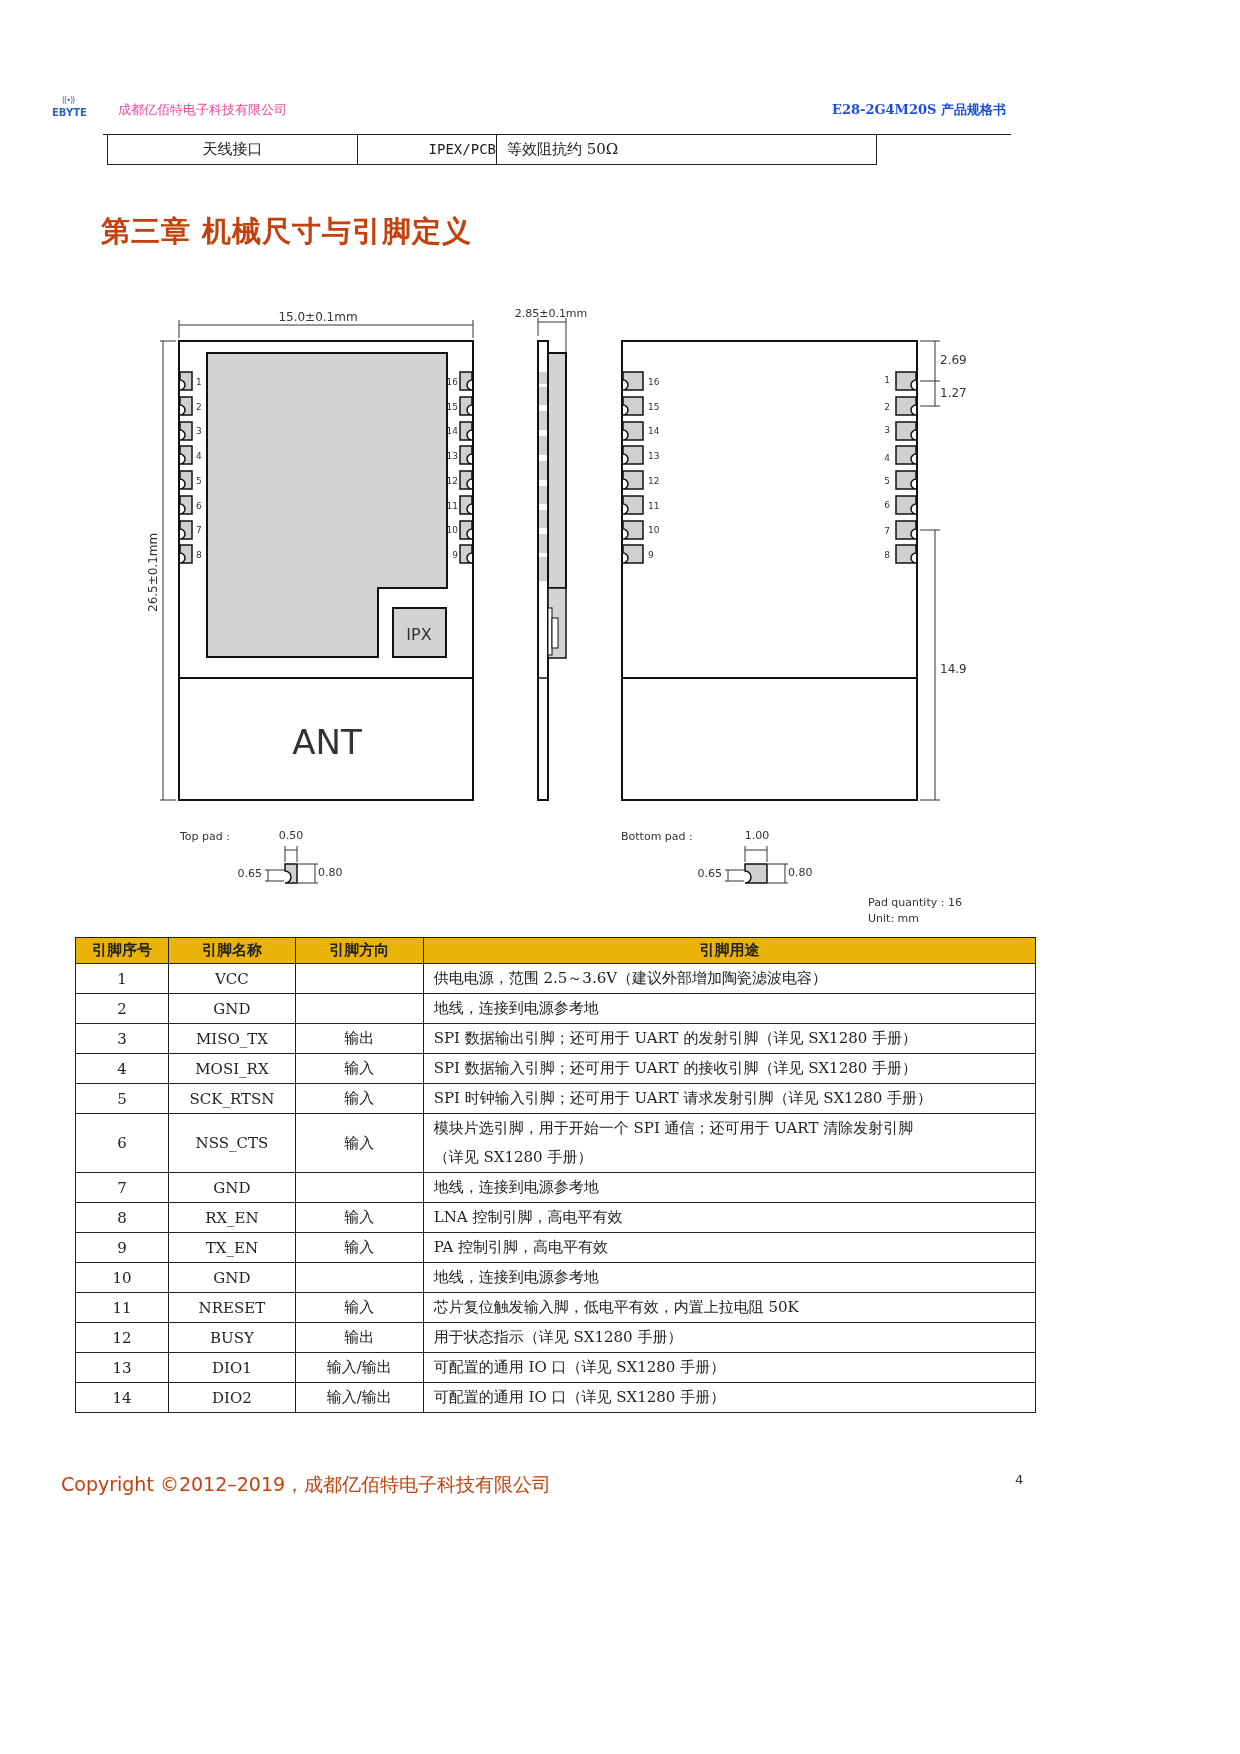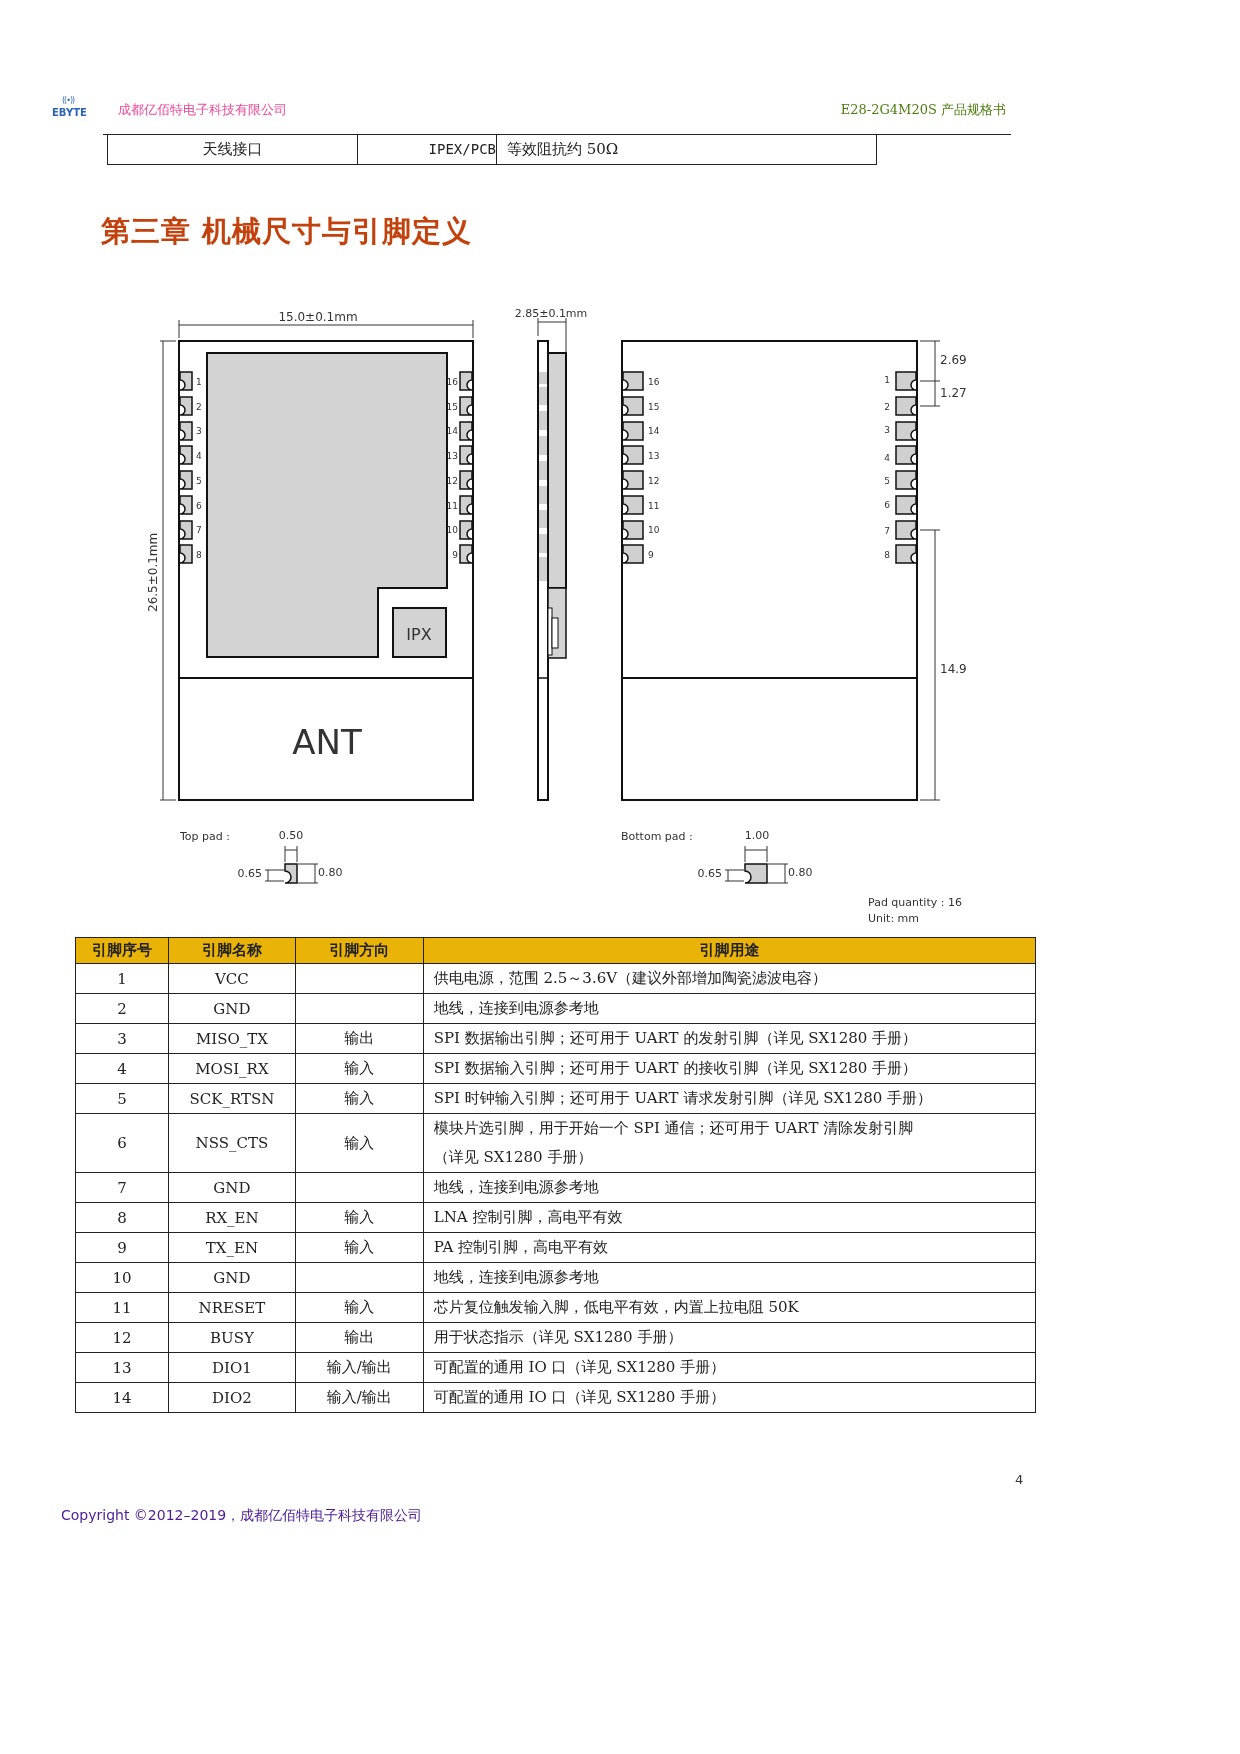--- a/index.html
+++ b/index.html
@@ -2,33 +2,33 @@
 <html><head>
 <meta charset="utf-8">
 <style>
   * { box-sizing: border-box; margin: 0; padding: 0; }
   body { width: 1240px; height: 1754px; background: #ffffff; position: relative; font-family: "DejaVu Serif", serif; color: #222; overflow: hidden; }
   .abs { position: absolute; }
   .logo { left: 52px; top: 96px; width: 40px; height: 26px; }
   .logo-waves { position: absolute; left: 10px; top: 0; font-size: 8px; color: #3a6fb0; font-family: "DejaVu Sans", sans-serif; letter-spacing: -1px; }
   .logo-text { position: absolute; left: 0; top: 11px; font-size: 10px; font-weight: bold; color: #2a63b8; font-family: "DejaVu Sans", sans-serif; letter-spacing: 0px; }
   .company { left: 102px; top: 101px; font-size: 13px; color: #ec4899; margin-left: 16px; }
-  .doc-title { right: 234px; top: 101px; font-size: 13px; color: #4d7c0f; }
+  .doc-title { right: 234px; top: 101px; font-size: 13px; color: #1d4ed8; font-weight: bold; }
   .header-line { left: 103px; top: 134px; width: 908px; height: 1px; background: #222; }
   .top-table { left: 107px; top: 134px; width: 770px; height: 31px; border-left: 1px solid #222; border-right: 1px solid #222; border-bottom: 1px solid #222; }
   .top-table .cell { position: absolute; top: 0; height: 30px; line-height: 30px; font-size: 15px; }
   .chapter { left: 101px; top: 212px; font-size: 29px; font-weight: bold; font-family: "DejaVu Sans", sans-serif; letter-spacing: 1px; color: #c2410c; }
   svg text { font-family: "DejaVu Sans", sans-serif; }
   .pin-table { position: absolute; left: 75px; top: 937px; width: 961px; border-collapse: collapse; font-size: 15px; }
   .pin-table th, .pin-table td { border: 1px solid #222; height: 30px; padding: 0 10px; }
   .pin-table th { background: #eab308; font-family: "DejaVu Sans", sans-serif; font-weight: bold; height: 26px; font-size: 15px; text-align: center; }
   .pin-table td.c { text-align: center; }
   .pin-table td.d { text-align: left; }
   .pin-table tr.tall td { height: 58px; line-height: 29px; }
-  .footer-copy { left: 61px; top: 1472px; font-size: 14px; font-family: "DejaVu Sans", sans-serif; color: #4c1d95; margin-top: 35px; }
+  .footer-copy { left: 61px; top: 1472px; font-size: 19px; font-family: "DejaVu Sans", sans-serif; color: #c2410c; }
   .footer-page { left: 1015px; top: 1472px; font-size: 13px; font-family: "DejaVu Sans", sans-serif; color: #333; }
 </style>
 </head>
 <body>
 
 <div class="abs logo">
   <span class="logo-waves">((•))</span>
   <span class="logo-text">EBYTE</span>
 </div>
 <div class="abs company">成都亿佰特电子科技有限公司</div>

